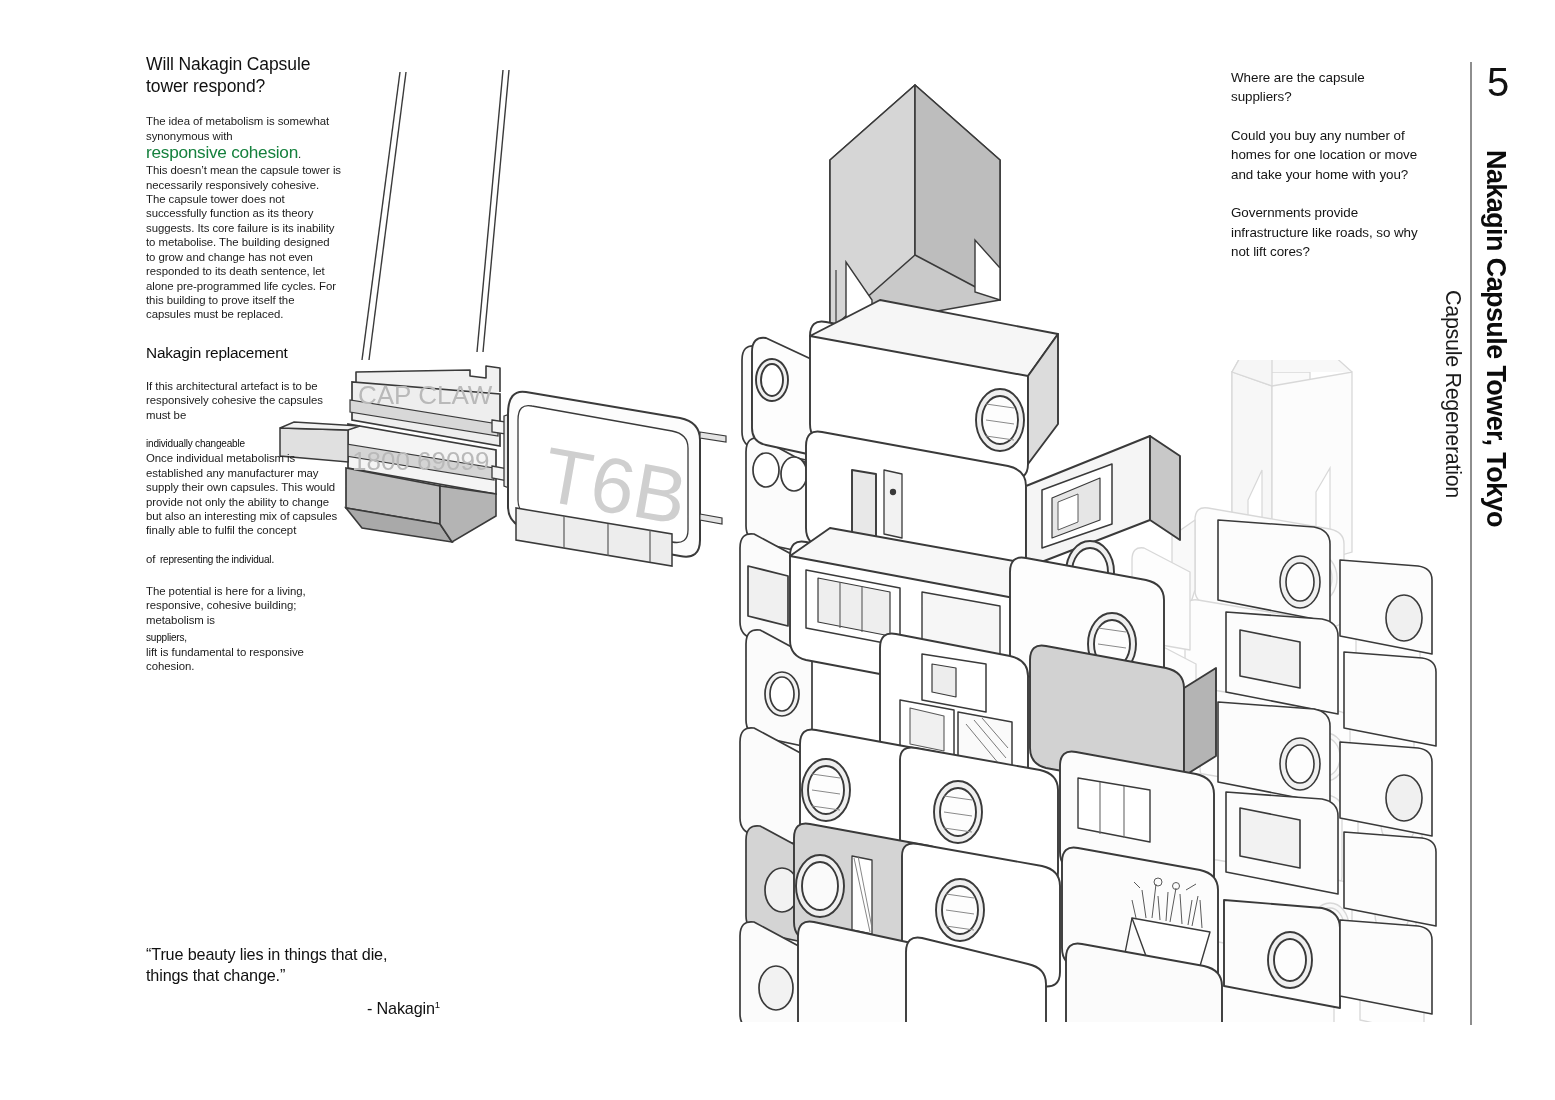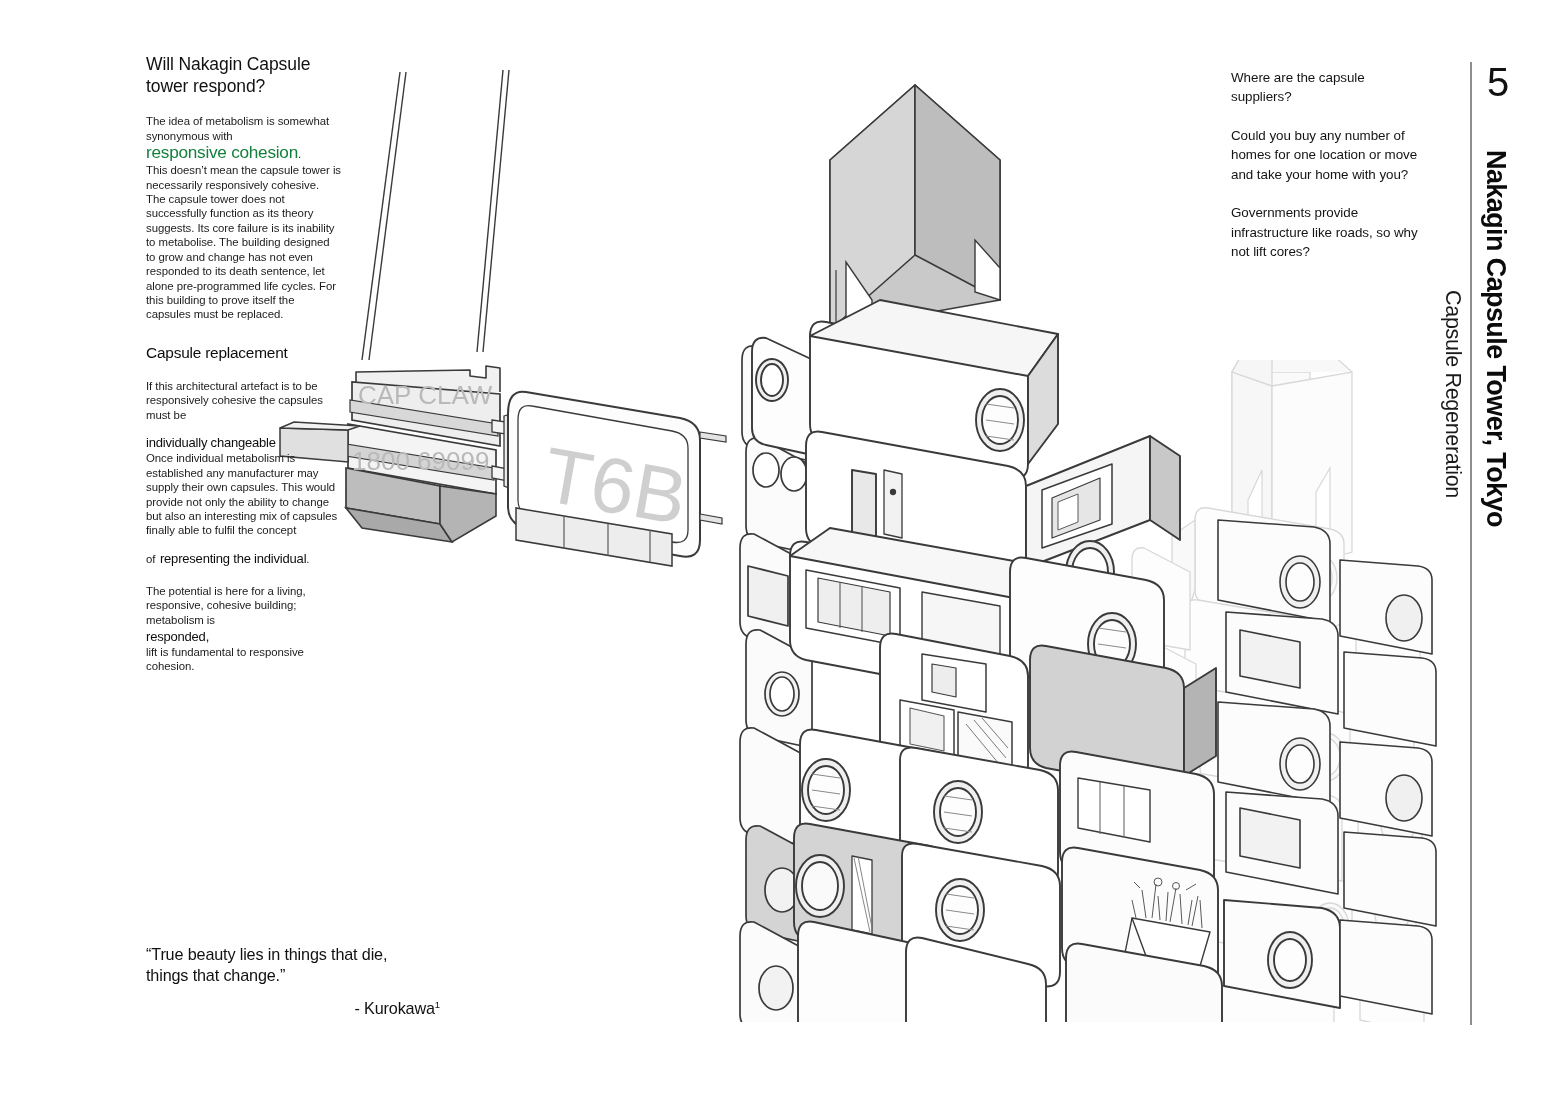--- a/index.html
+++ b/index.html
@@ -22,21 +22,21 @@
     font-size:11.4px; line-height:1.265; font-weight:400; color:#1b1b1b;
     letter-spacing:-0.05px;
   }
   .mt-sm { margin-top:11px; }
   .mt-md { margin-top:17px; }
   .mt-lg { margin-top:22px; }
   .emph {
     font-size:17.2px; line-height:1.16; letter-spacing:-0.25px; color:#15803d;
   }
   .emph-md {
-    font-size:13px; line-height:1.18; letter-spacing:-0.2px; color:#0d0d0d;
+    font-size:10px; line-height:1.18; letter-spacing:-0.2px; color:#0d0d0d;
   }
   .sub-head {
     font-size:15.4px; line-height:1.18; letter-spacing:-0.2px; color:#0d0d0d;
   }
   .inline-small { font-size:11.4px; }
 
   .quote-block { position:absolute; left:146px; top:944px; width:300px; }
   .quote-text {
     font-size:16.2px; line-height:1.3; letter-spacing:-0.15px; color:#111;
   }
@@ -359,47 +359,47 @@
 
     <div class="body-p mt-md">
       <span>The idea of metabolism is somewhat synonymous with</span>
     </div>
     <div>
       <span class="emph">responsive cohesion</span><span class="inline-small">.</span>
     </div>
     <div class="body-p">This doesn’t mean the capsule tower is necessarily responsively cohesive.  The capsule tower does not successfully function as its theory suggests. Its core failure is its inability to metabolise. The building designed to grow and change has not even responded to its death sentence, let alone pre-programmed life cycles. For this building to prove itself the capsules must be replaced.</div>
 
     <div class="mt-lg">
-      <span class="sub-head">Capsule replacement</span>
+      <span class="sub-head">Nakagin replacement</span>
     </div>
 
     <div class="body-p mt-md">If this architectural artefact is to be responsively cohesive the capsules must be</div>
 
     <div class="mt-sm">
       <span class="emph-md">individually changeable</span>
     </div>
     <div class="body-p">Once individual metabolism is established any manufacturer may supply their own capsules. This would provide not only the ability to change but also an interesting mix of capsules finally able to fulfil the concept</div>
 
     <div class="mt-sm">
       <span class="inline-small">of</span>
       <span class="emph-md">representing the individual</span><span class="inline-small">.</span>
     </div>
 
     <div class="body-p mt-md">The potential is here for a living, responsive, cohesive building; metabolism is</div>
     <div>
-      <span class="emph-md">responded,</span>
+      <span class="emph-md">suppliers,</span>
     </div>
     <div class="body-p">lift is fundamental to responsive cohesion.</div>
   </div>
 
   <div class="quote-block">
     <div class="quote-text">“True beauty lies in things that die,</div>
     <div class="quote-text">things that change.”</div>
     <div class="quote-attr">
-      <span>- Kurokawa</span><sup>1</sup>
+      <span>- Nakagin</span><sup>1</sup>
     </div>
   </div>
 
   <div class="col-right">
     <div class="q-para">Where are the capsule suppliers?</div>
     <div class="q-para q-gap">Could  you buy any number of homes for one location or move and take your home with you?</div>
     <div class="q-para q-gap">Governments provide infrastructure like roads, so why not lift cores?</div>
   </div>
 
   <div class="vrule"></div>

